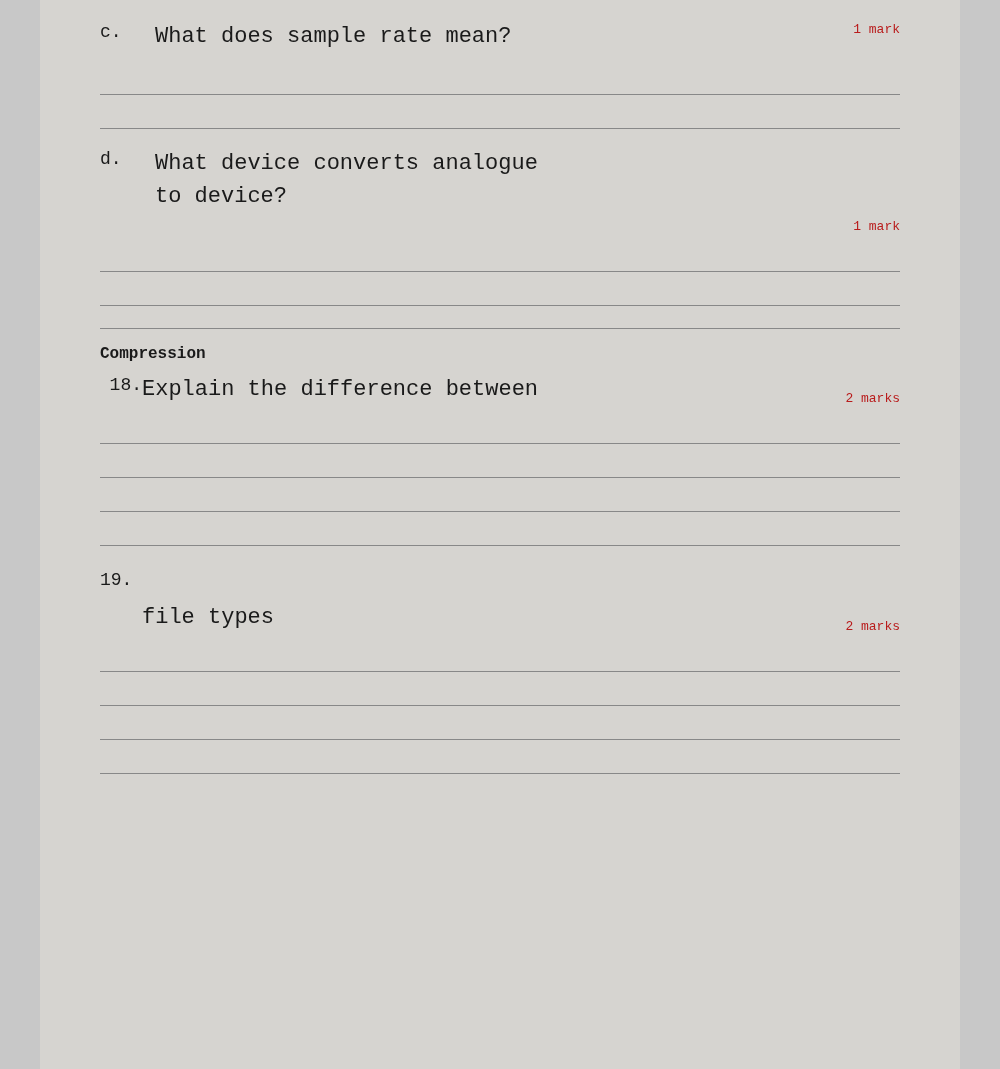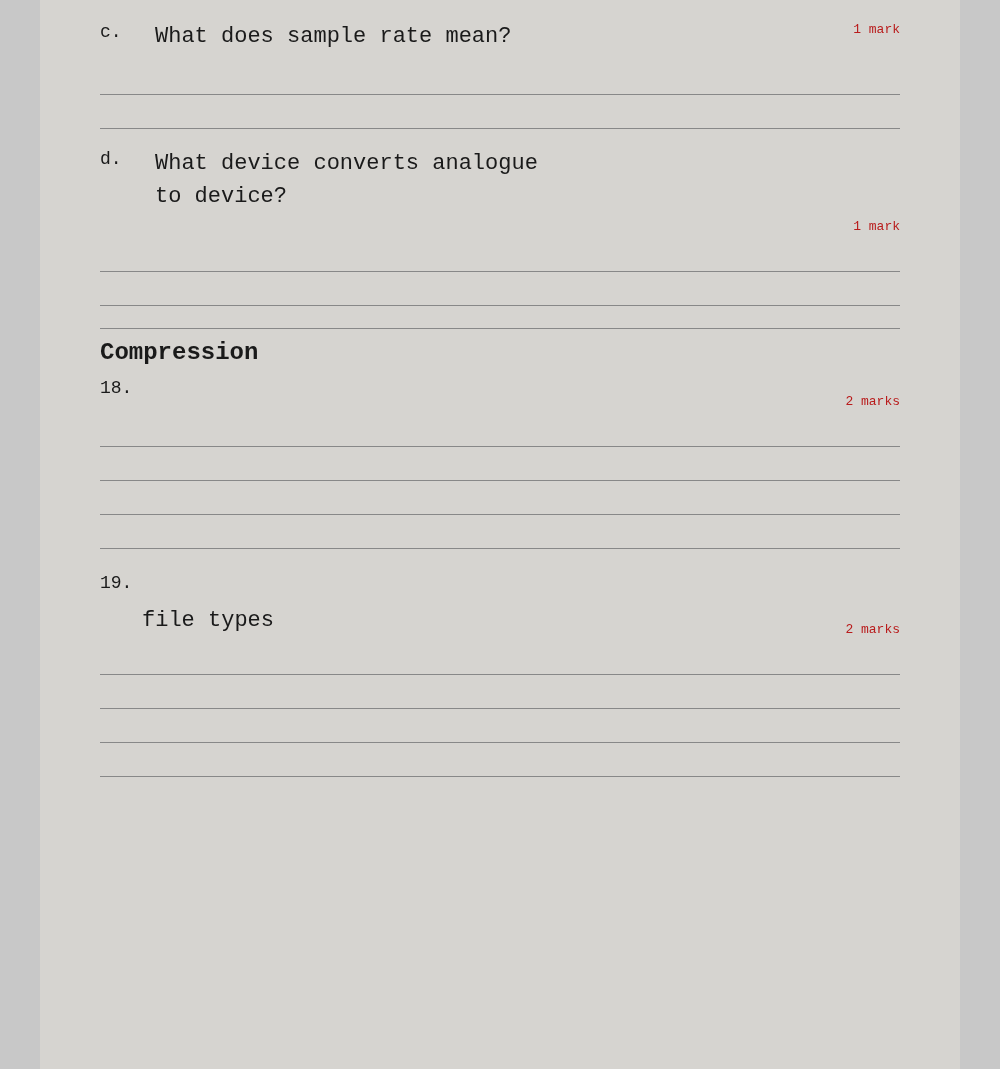--- a/index.html
+++ b/index.html
@@ -72,25 +72,25 @@
       width: 100%;
       height: 30px;
       margin-bottom: 4px;
     }
 
     .answer-lines-group {
       margin-top: 8px;
     }
 
     .section-heading {
-      font-size: 24px;
+      font-size: 16px;
       font-weight: bold;
       color: #1a1a1a;
       margin-bottom: 10px;
-      margin-top: 10px;
+      margin-top: 16px;
     }
 
     .divider {
       border: none;
       border-top: 1.5px solid #888;
       margin: 10px 0;
     }
 
     .question-row {
       display: flex;
@@ -139,23 +139,23 @@
       <div class="answer-line"></div>
     </div>
   </div>
 
   <hr class="divider" style="margin-top: 22px; margin-bottom: 8px;">
 
   <div class="section-heading">Compression</div>
 
   <div class="question-block" style="margin-top: 6px;">
     <div class="question-line">
-      <span class="question-label" style="min-width:42px;">18.</span>
+      <span class="question-label" style="min-width:42px;text-align:right;">18.</span>
       <span class="question-text">
-        <br>
+        <span>Explain the difference between</span><br>
       </span>
       <span class="marks" style="min-width:70px; text-align:right; white-space:nowrap; align-self:flex-end;">2 marks</span>
     </div>
     <div class="answer-lines-group">
       <div class="answer-line"></div>
       <div class="answer-line"></div>
       <div class="answer-line"></div>
       <div class="answer-line"></div>
     </div>
   </div>

